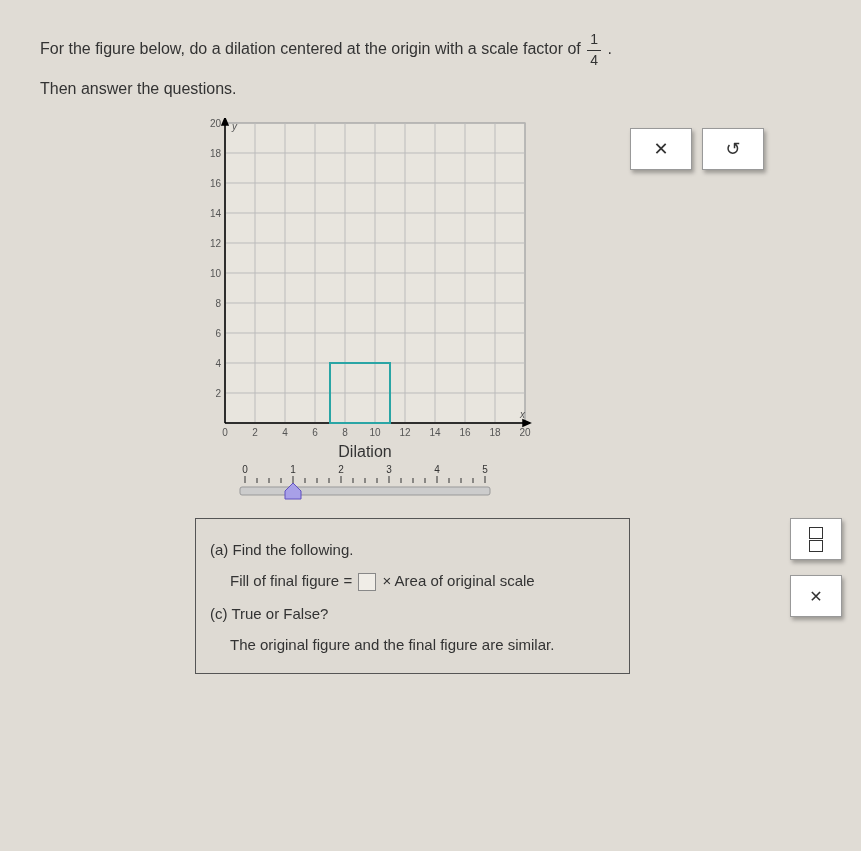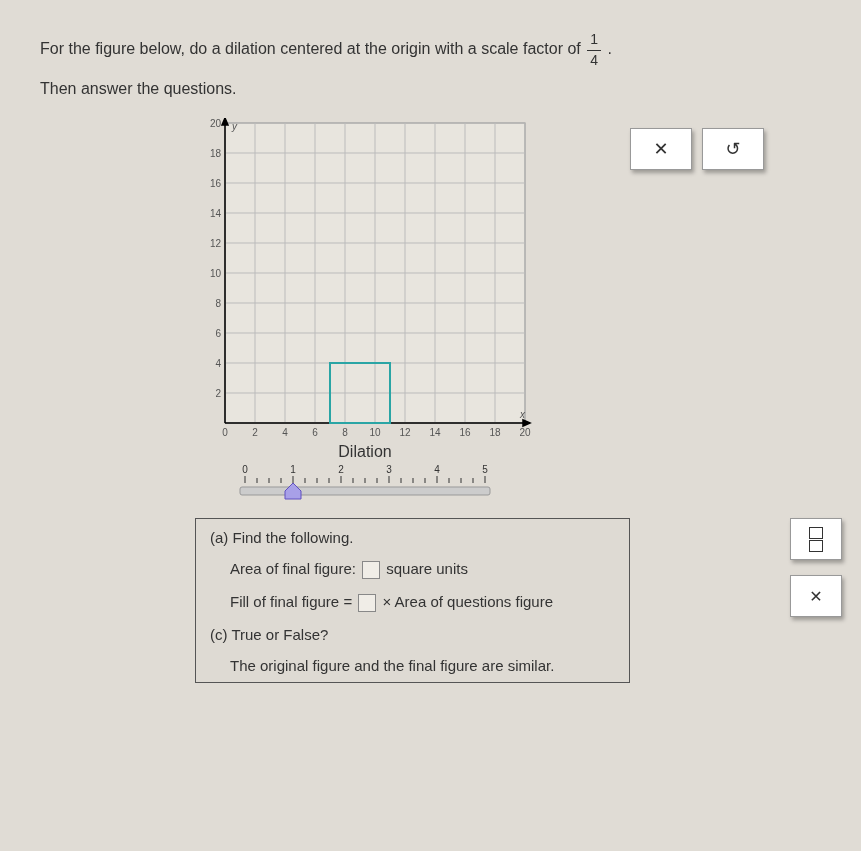--- a/index.html
+++ b/index.html
@@ -78,21 +78,21 @@
     font-size: 18px;
     cursor: pointer;
   }
   .questions {
     position: absolute;
     left: 195px;
     top: 400px;
     width: 435px;
     border: 1px solid #555;
     background: #dedad3;
-    padding: 0 14px;
+    padding: 12px 14px;
     font-size: 15px;
     box-sizing: border-box;
   }
   .questions .q-line {
     margin: 10px 0;
   }
   .questions .q-sub {
     margin: 14px 0 14px 20px;
   }
   .input-box {
@@ -279,30 +279,25 @@
     <div class="tool-btn">
       <span>✕</span>
     </div>
     <div class="tool-btn">
       <span>↺</span>
     </div>
   </div>
 
   <div class="questions">
     <div class="q-line">(a)  Find the following.</div>
-    <div class="q-sub">
-      <span>Area of final figure: </span>
-      <span class="input-box"></span>
-      <span> square units</span>
-    </div>
 
     <div class="q-sub">
       <span>Fill of final figure = </span>
       <span class="input-box"></span>
-      <span> × Area of questions figure</span>
+      <span> × Area of original scale</span>
     </div>
 
     <div class="q-line">(c)  True or False?</div>
     <div class="q-sub" style="margin-left:20px;margin-bottom:8px">The original figure and the final figure are similar.</div>
   </div>
 
   <div class="right-tools2">
     <div class="tool-btn2">
       <span class="frac-icon">
         <span class="ft"></span>

